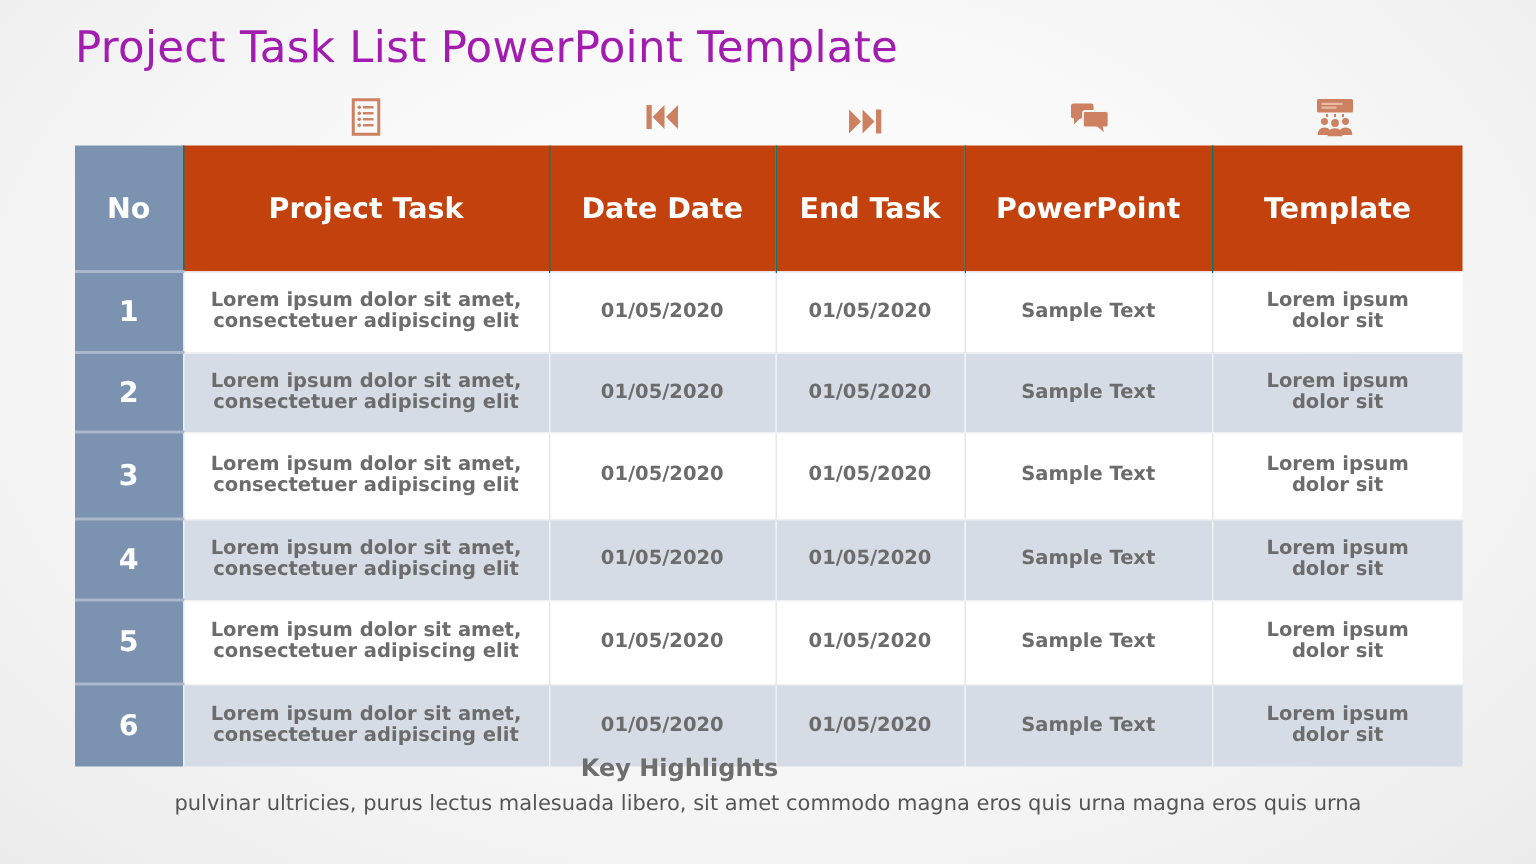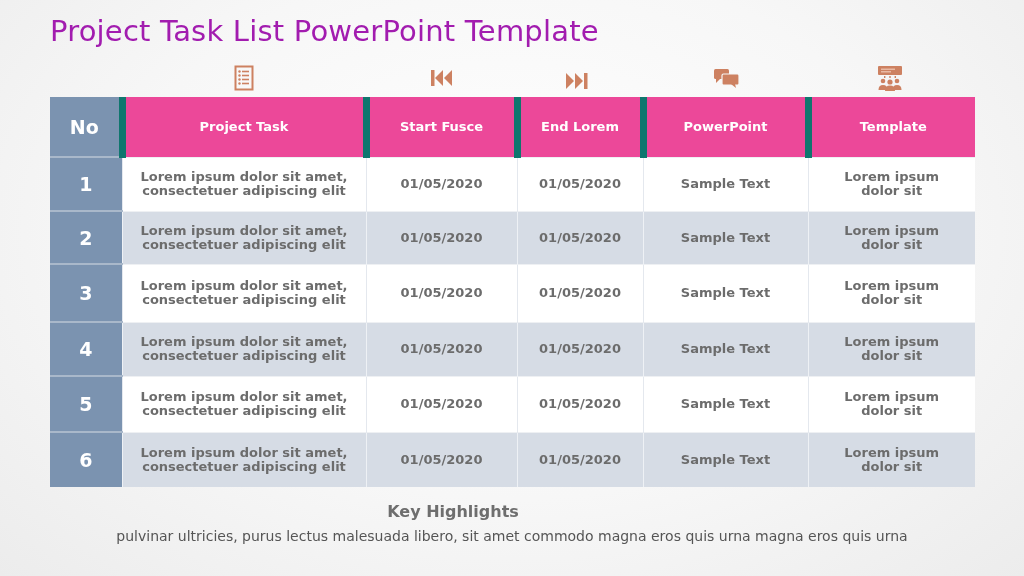--- a/index.html
+++ b/index.html
@@ -13,24 +13,24 @@
     font-size: 29px; color: #a21caf; letter-spacing: 0.2px;
     font-family: "DejaVu Sans", sans-serif;
   }
   .icon { position: absolute; top: 64px; height: 28px; display: flex; align-items: center; justify-content: center; }
   .icon svg { display: block; }
 
   .tbl {
     position: absolute; left: 50px; top: 97px; width: 925px;
     border-collapse: collapse; table-layout: fixed;
   }
-  .tbl th, .tbl td { padding: 0; text-align: center; vertical-align: middle; }
+  .tbl th, .tbl td { padding: 12px; text-align: center; vertical-align: middle; }
   .tbl th {
-    background: #ec4899; color: #ffffff; font-weight: bold; font-size: 13px;
-    height: 59px; border-left: 7px solid #0f766e;
+    background: #c2410c; color: #ffffff; font-weight: bold; font-size: 19px;
+    height: 59px; border-left: 1px solid #0f766e;
   }
   .tbl th.no-h { background: #7b93b0; border-left: none; font-size: 19px; }
   .tbl td {
     color: #6c6c6c; font-size: 13px; line-height: 14px;
     border-left: 1px solid #e4e8ee; border-top: 1px solid #eef0f3; font-weight: bold;
   }
   .tbl td.no {
     background: #7b93b0; color: #ffffff; font-weight: bold; font-size: 19px;
     border-left: none; border-top: 2px solid #a9b8ca;
   }
@@ -120,22 +120,22 @@
       <col style="width:244px">
       <col style="width:151px">
     <col style="width:126px">
       <col style="width:165px">
       <col style="width:167px">
   </colgroup>
   <thead>
     <tr>
       <th class="no-h">No</th>
       <th>Project Task</th>
-      <th>Start Fusce</th>
-      <th>End Lorem</th>
+      <th>Date Date</th>
+      <th>End Task</th>
       <th>PowerPoint</th>
       <th>Template</th>
     </tr>
   </thead>
   <tbody>
     <tr class="odd" style="height:54px">
       <td class="no">1</td>
       <td>
           <div>Lorem ipsum dolor sit amet,</div>
           <div>consectetuer adipiscing elit</div>

